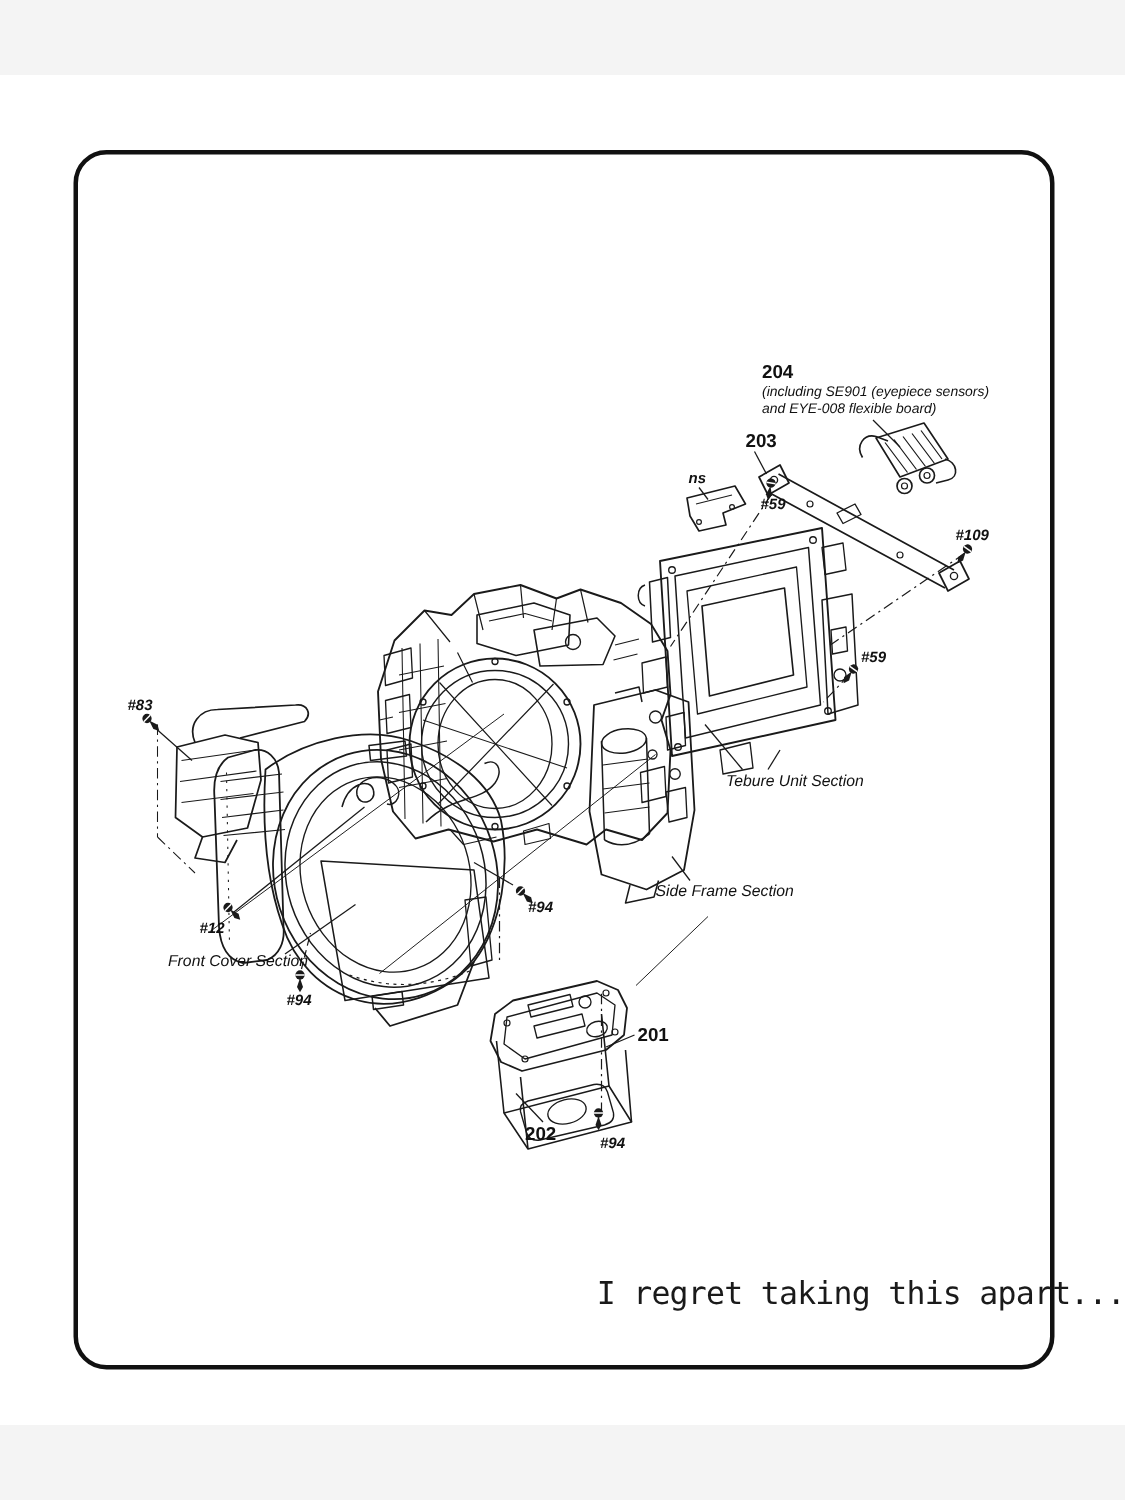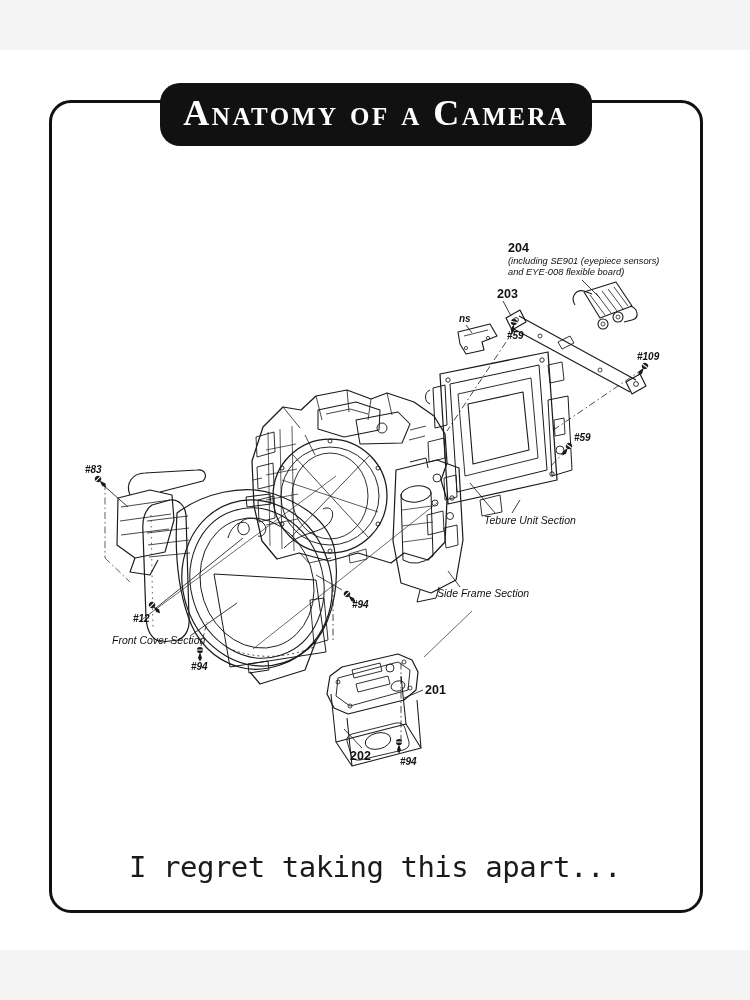--- a/index.html
+++ b/index.html
@@ -8,40 +8,37 @@
   .band{position:absolute;left:0;width:750px;height:50px;background:#f4f4f4;}
   .band.top{top:0;}
   .band.bottom{top:950px;}
   .frame{position:absolute;left:49px;top:100px;width:648px;height:807px;
          border:3px solid #111;border-radius:22px;background:transparent;}
   .title-box{position:absolute;left:160px;top:83px;width:432px;height:63px;
              background:#111;border-radius:20px;display:flex;align-items:center;justify-content:center;z-index:5;}
   .title-box span{color:#fff;font-family:"Liberation Serif",serif;font-weight:bold;
                   font-variant:small-caps;font-size:36px;letter-spacing:2.5px;line-height:1;
                   transform:translateY(-2px);}
-  .caption{position:absolute;left:0;top:850px;width:750px;text-align:center;
-           font-family:"DejaVu Sans Mono",monospace;font-size:29px;color:#1a1a1a;letter-spacing:-0.5px;}
+  .caption{position:absolute;left:0;top:850px;width:750px;text-align:right;
+           font-family:"DejaVu Sans Mono",monospace;font-size:21px;color:#1a1a1a;letter-spacing:-0.5px;}
   svg{position:absolute;left:0;top:0;}
   svg text{fill:#111;}
   .num{font-family:"Liberation Sans",sans-serif;font-weight:bold;font-size:12.5px;}
   .screwlbl{font-family:"Liberation Sans",sans-serif;font-weight:bold;font-style:italic;font-size:10px;}
   .section{font-family:"Liberation Sans",sans-serif;font-style:italic;font-size:10.5px;}
   .note{font-family:"Liberation Sans",sans-serif;font-style:italic;font-size:9.3px;}
 </style>
 </head>
 <body>
 
 <div class="poster">
   <div class="band top"></div>
   <div class="band bottom"></div>
   <div class="frame"></div>
 
-  <div class="title-box">
-    <span>Anatomy of a Camera</span>
-  </div>
 
   <svg width="750" height="1000" viewBox="0 0 750 1000">
     <defs>
       <g id="screw">
         <circle cx="0" cy="0" r="3.1" fill="#1a1a1a"></circle>
         <path d="M0,2 L2,8 L0,11.5 L-2,8 Z" fill="#1a1a1a"></path>
         <line x1="-3" y1="0" x2="3" y2="0" stroke="#ffffff" stroke-width="1"></line>
       </g>
     </defs>
 

